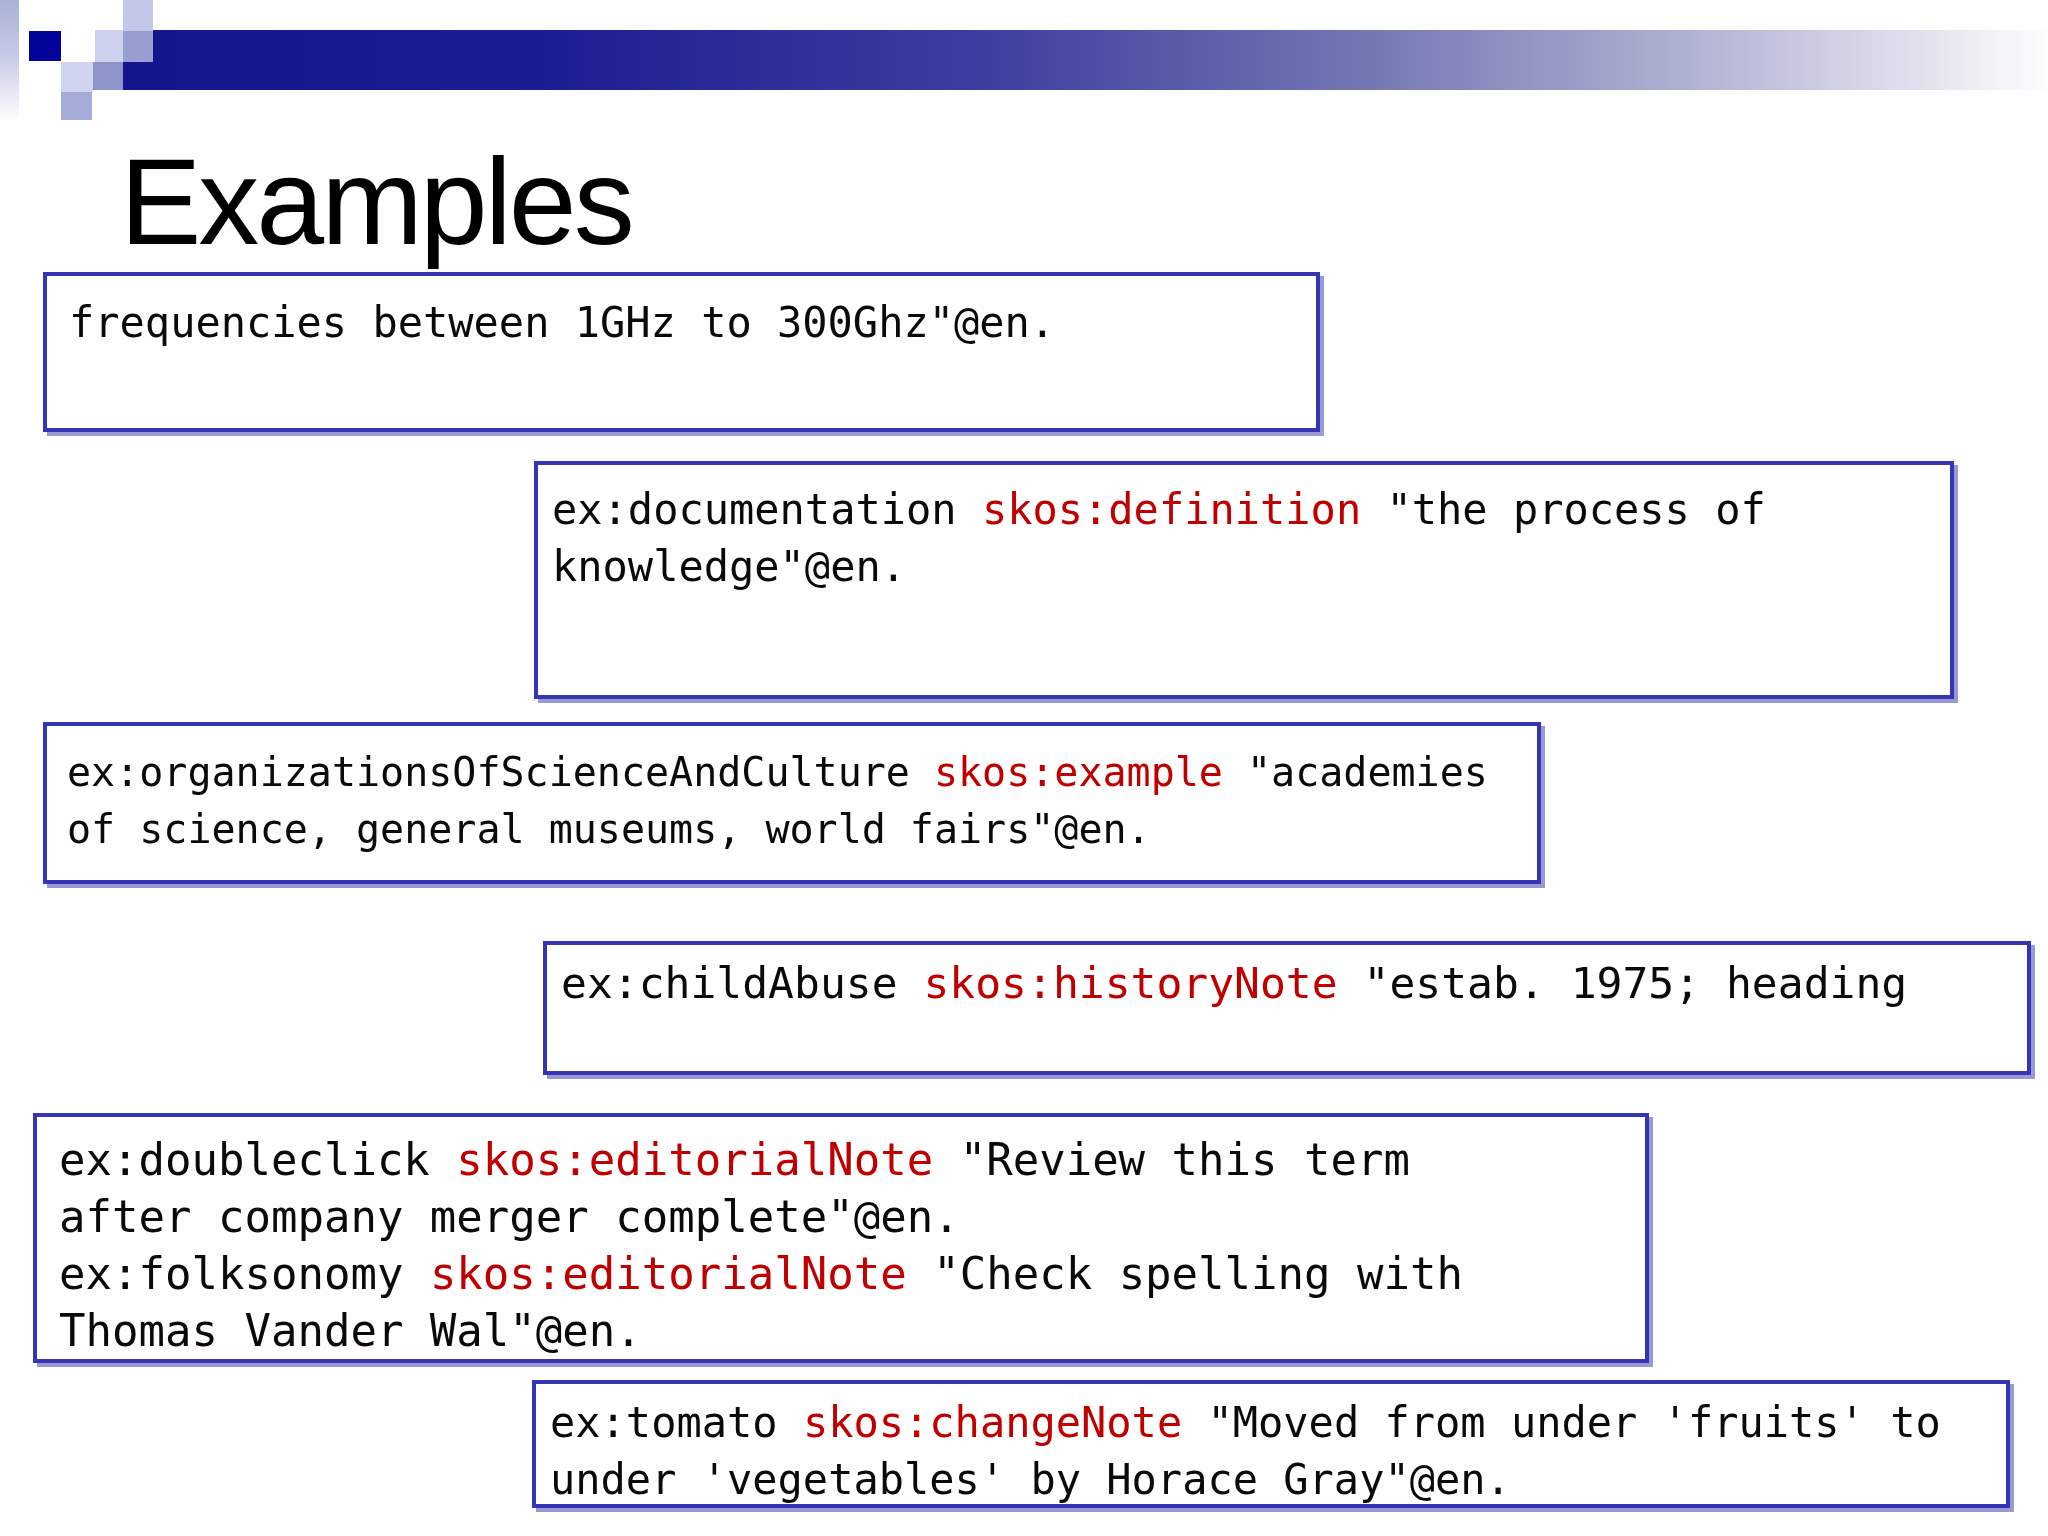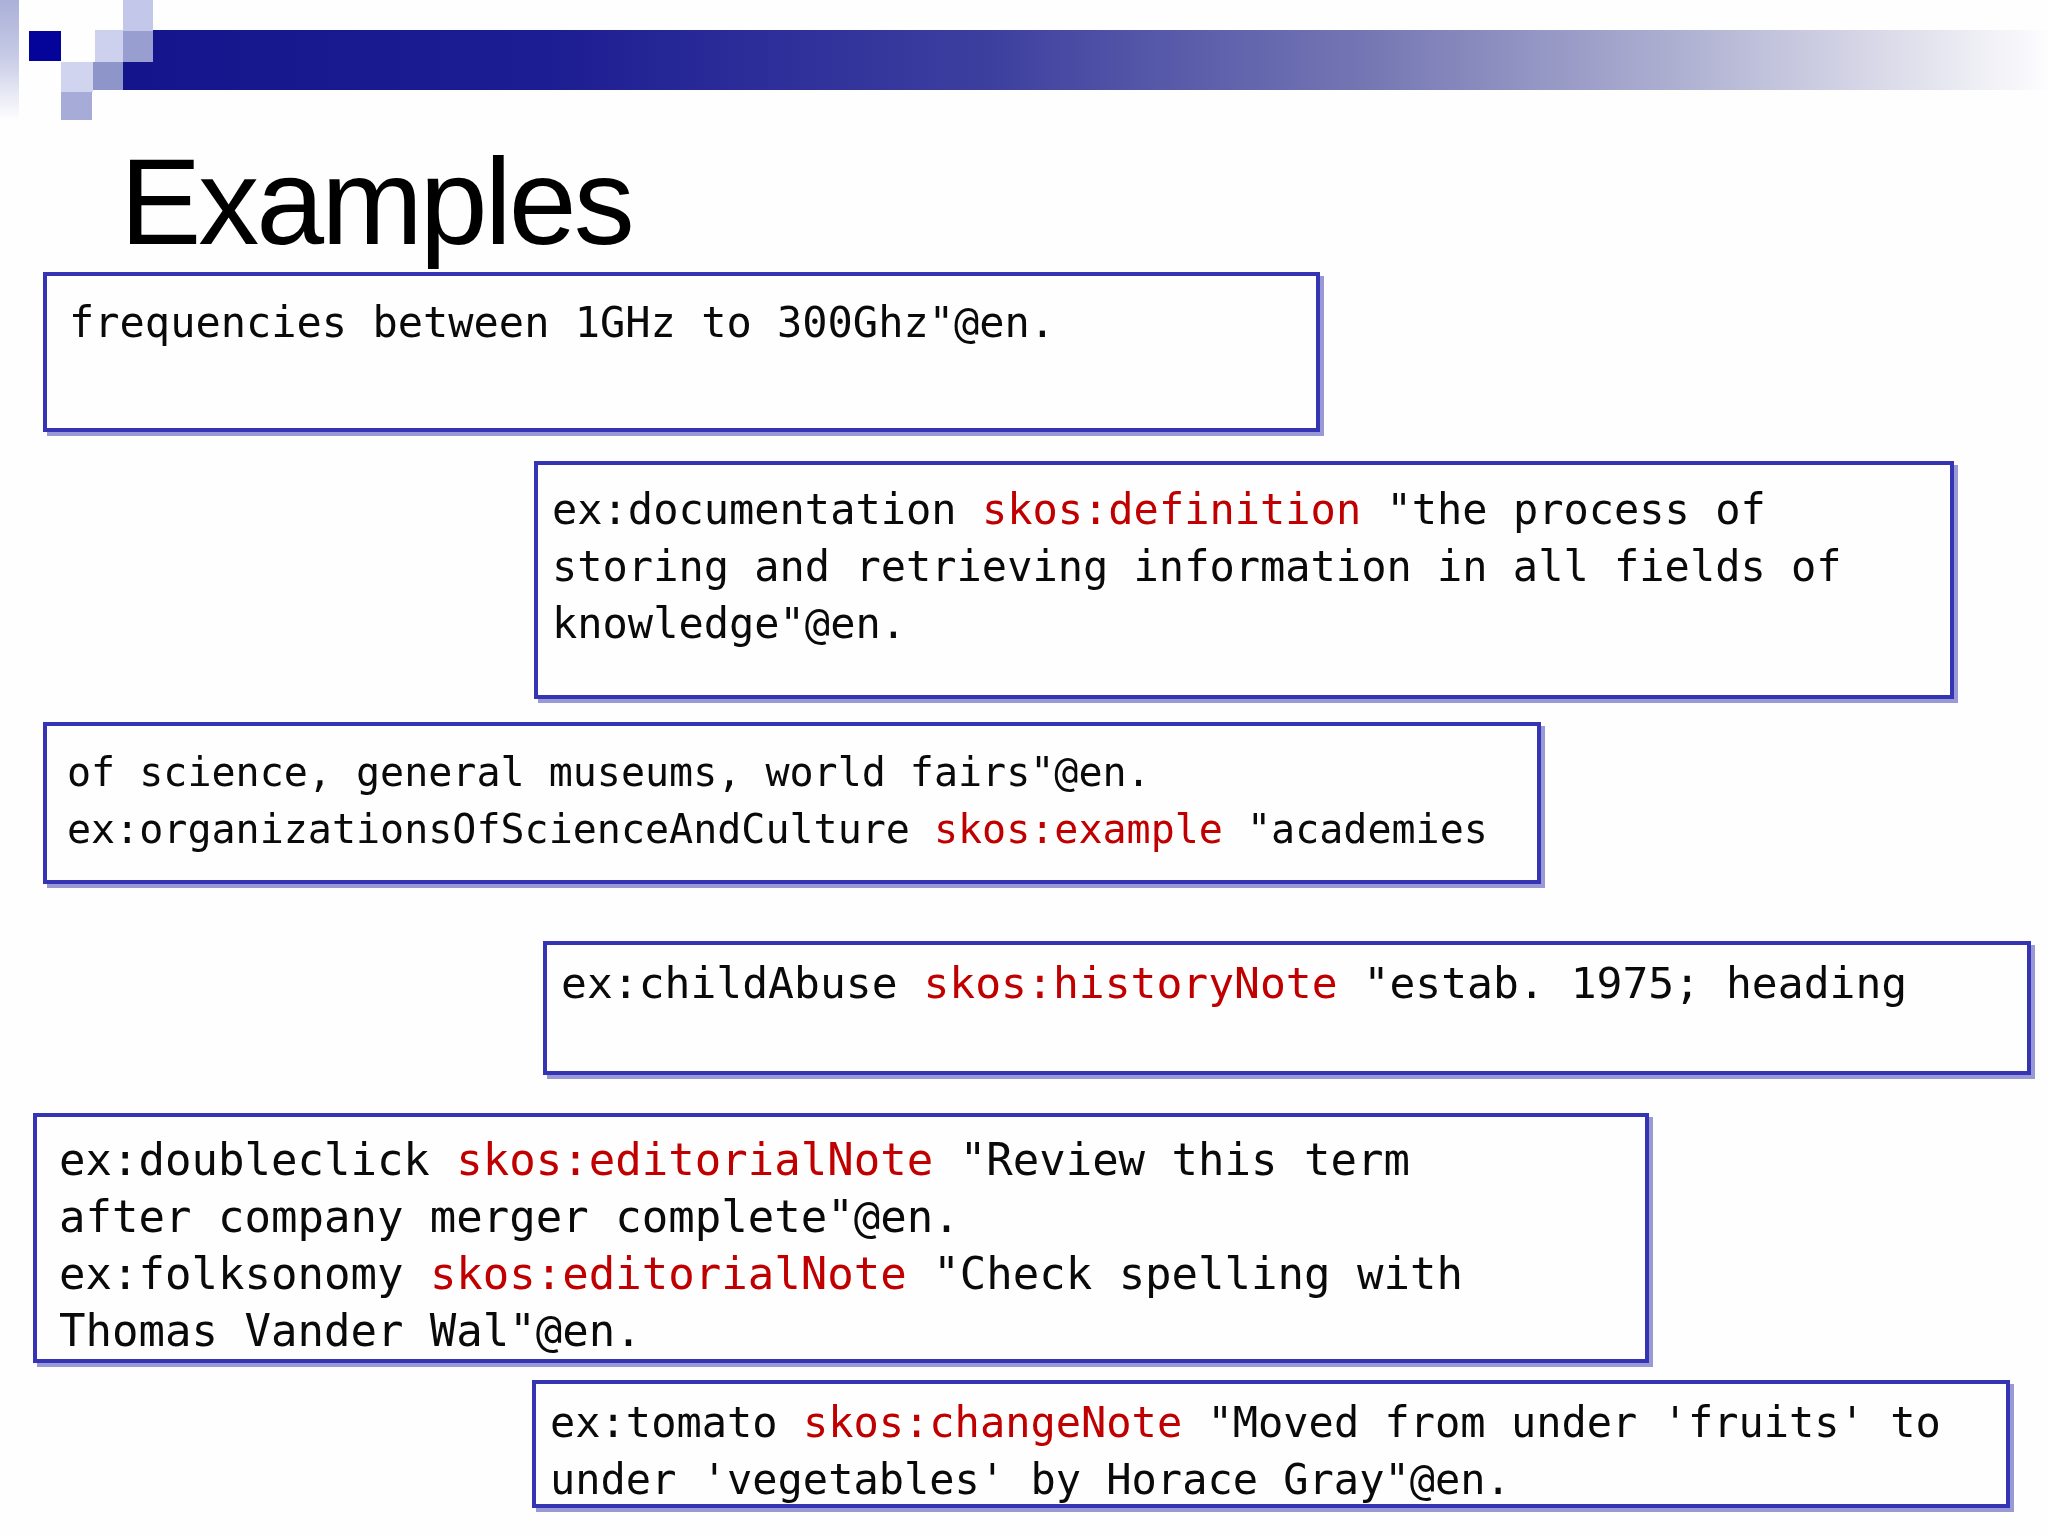--- a/index.html
+++ b/index.html
@@ -67,19 +67,19 @@
   <div class="sq sq-top"></div>
   <div class="sq sq-light1"></div>
   <div class="sq sq-med1"></div>
   <div class="sq sq-light2"></div>
   <div class="sq sq-med2"></div>
   <div class="sq sq-med3"></div>
 
   <div class="title">Examples</div>
 
   <div class="ex-box box0"><div class="code-line"><span>frequencies between 1GHz to 300Ghz"@en.</span></div></div>
-  <div class="ex-box box1"><div class="code-line"><span>ex:documentation </span><span class="red">skos:definition</span><span> "the process of</span></div><div class="code-line"><span>storing and retrieving information in all fields of</span></div><div class="code-line"><span>knowledge"@en.</span></div></div>
-  <div class="ex-box box2"><div class="code-line"><span>of science, general museums, world fairs"@en.</span></div><div class="code-line"><span>ex:organizationsOfScienceAndCulture </span><span class="red">skos:example</span><span> "academies</span></div></div>
+  <div class="ex-box box1"><div class="code-line"><span>ex:documentation </span><span class="red">skos:definition</span><span> "the process of</span></div><div class="code-line"><span>knowledge"@en.</span></div></div>
+  <div class="ex-box box2"><div class="code-line"><span>ex:organizationsOfScienceAndCulture </span><span class="red">skos:example</span><span> "academies</span></div><div class="code-line"><span>of science, general museums, world fairs"@en.</span></div></div>
   <div class="ex-box box3"><div class="code-line"><span>ex:childAbuse </span><span class="red">skos:historyNote</span><span> "estab. 1975; heading</span></div></div>
   <div class="ex-box box4"><div class="code-line"><span>ex:doubleclick </span><span class="red">skos:editorialNote</span><span> "Review this term</span></div><div class="code-line"><span>after company merger complete"@en.</span></div><div class="code-line"><span>ex:folksonomy </span><span class="red">skos:editorialNote</span><span> "Check spelling with</span></div><div class="code-line"><span>Thomas Vander Wal"@en.</span></div></div>
   <div class="ex-box box5"><div class="code-line"><span>ex:tomato </span><span class="red">skos:changeNote</span><span> "Moved from under 'fruits' to</span></div><div class="code-line"><span>under 'vegetables' by Horace Gray"@en.</span></div></div>
 
 </div>
 
 </body></html>

